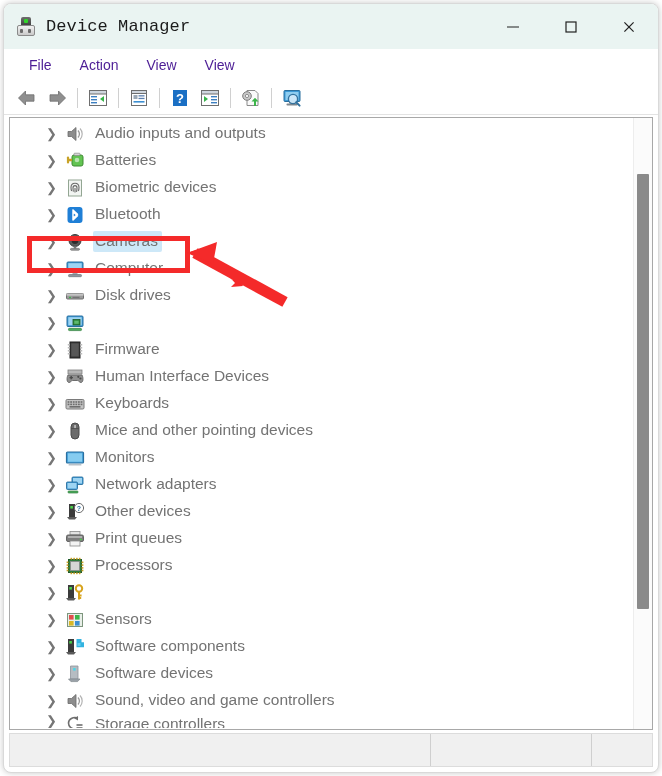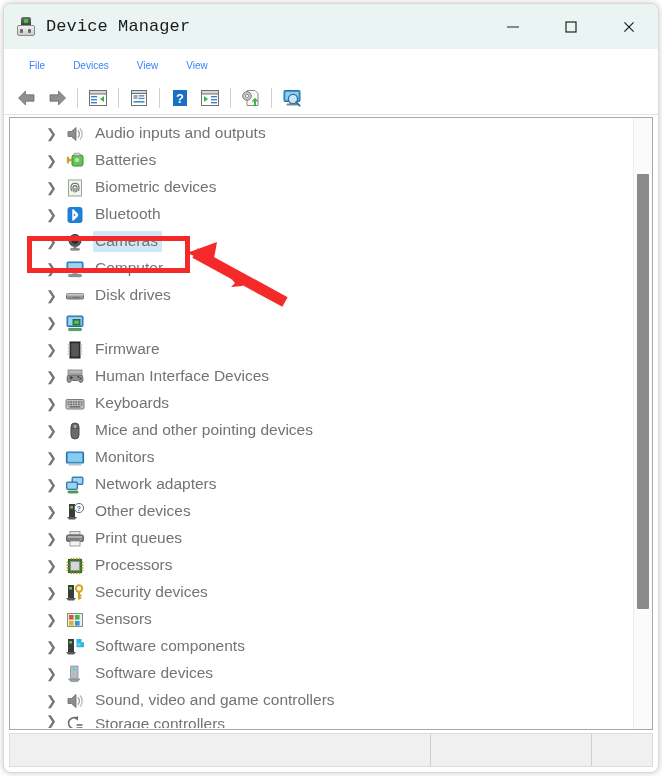--- a/index.html
+++ b/index.html
@@ -106,22 +106,22 @@
   
   #menubar {
     height: 32px;
     background: #ffffff;
     display: flex;
     align-items: center;
     padding-left: 14px;
     border-bottom: 1px solid #ffffff;
   }
   .menu-item {
-    font-size: 10px;
-    color: #3b82f6;
+    font-size: 14px;
+    color: #4c1d95;
     padding: 3px 11px;
     margin-right: 6px;
     cursor: default;
     white-space: nowrap;
     border-radius: 3px;
   }
 
   
   #toolbar {
     height: 32px;
@@ -296,21 +296,21 @@
         <svg width="16" height="16" viewBox="0 0 16 16">
           <line x1="3.4" y1="3.4" x2="12.6" y2="12.6" stroke="#202020" stroke-width="1.2"></line>
           <line x1="12.6" y1="3.4" x2="3.4" y2="12.6" stroke="#202020" stroke-width="1.2"></line>
         </svg>
       </div>
     </div>
   </div>
 
   <div id="menubar">
     <div class="menu-item">File</div>
-    <div class="menu-item">Devices</div>
+    <div class="menu-item">Action</div>
     <div class="menu-item">View</div>
     <div class="menu-item">View</div>
   </div>
 
   <div id="toolbar">
 
     <div class="tb-btn">
       <svg width="22" height="20" viewBox="0 0 22 20">
         <path d="M9.5 3 L2.5 10 L9.5 17 L9.5 13.2 L18 13.2 L18 6.8 L9.5 6.8 Z" fill="#8f8f8f" stroke="#6d6d6d" stroke-width="0.8" stroke-linejoin="round"></path>
       </svg>
@@ -663,21 +663,20 @@
         <span class="ico">
           <svg width="22" height="20" viewBox="0 0 22 20">
             <path d="M4 2 H10 V15 H4 Z" fill="#3b3b3b"></path>
             <path d="M2 15 H12 L10 17.5 H4 Z" fill="#5a5a5a"></path>
             <rect x="5.3" y="4" width="2.6" height="2.6" fill="#4ad24a"></rect>
             <circle cx="15" cy="5.5" r="3.2" fill="none" stroke="#d8a41e" stroke-width="2"></circle>
             <path d="M15 8.5 V16.5" stroke="#d8a41e" stroke-width="2"></path>
             <path d="M15 12.5 H17.6 M15 15 H17.2" stroke="#d8a41e" stroke-width="1.8"></path>
           </svg>
         </span>
-        <span class="lbl">Security devices</span>
       </div>
 
       <div class="row">
         <span class="chev">❯</span>
         <span class="ico">
           <svg width="22" height="20" viewBox="0 0 22 20">
             <rect x="3.5" y="3.5" width="15" height="13" fill="#e8efe8" stroke="#7d957d" stroke-width="1"></rect>
             <rect x="5" y="5" width="4.6" height="4.6" fill="#e24d4d"></rect>
             <rect x="11" y="5" width="4.6" height="4.6" fill="#3cb54a"></rect>
             <rect x="5" y="11" width="4.6" height="4.6" fill="#d8b827"></rect>

